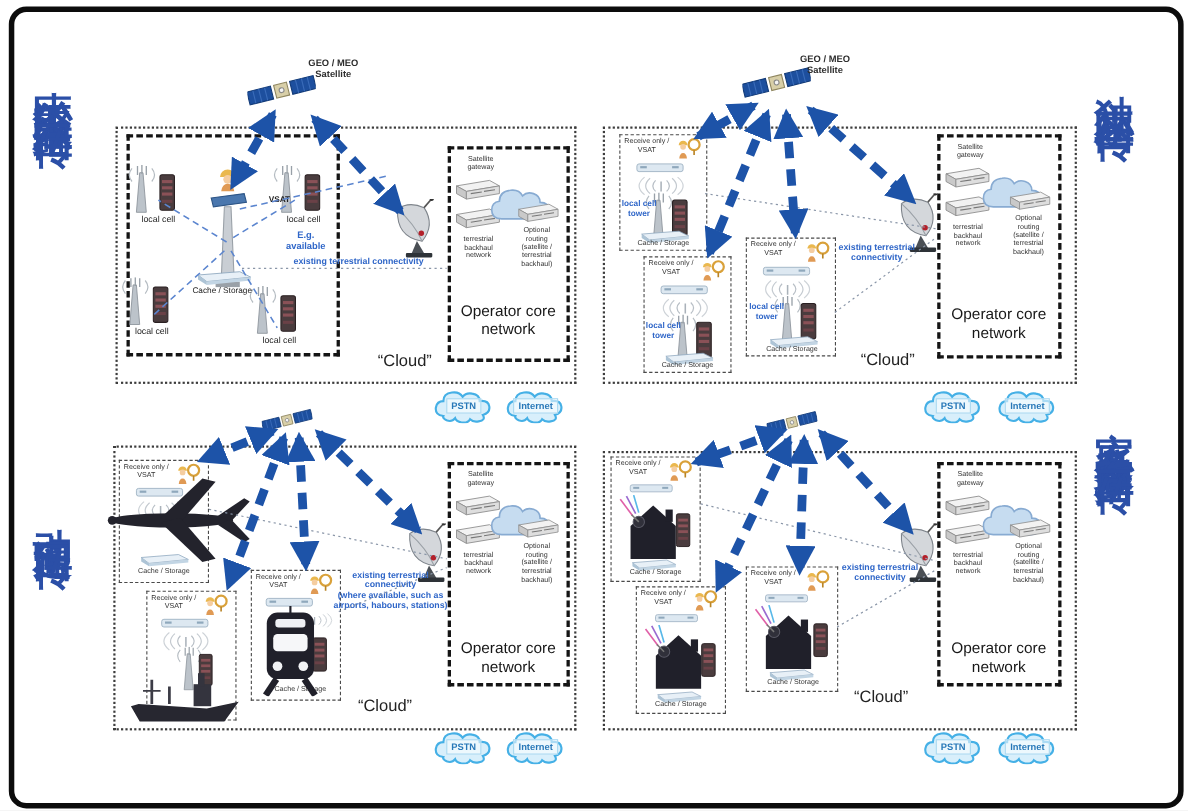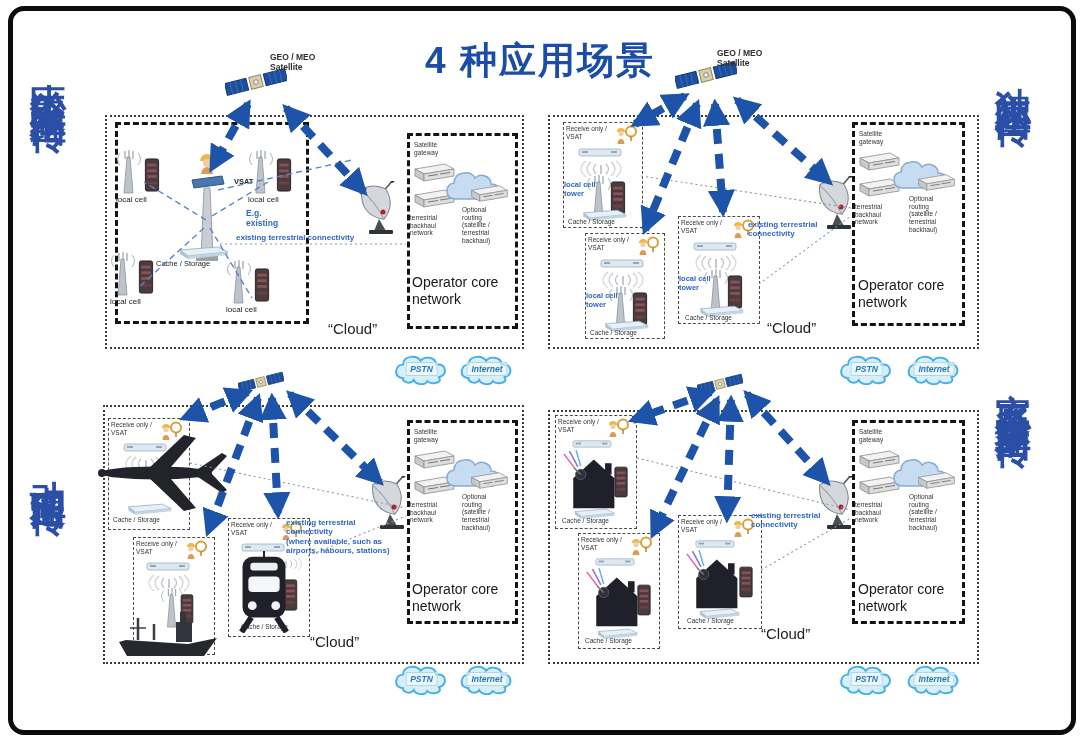--- a/index.html
+++ b/index.html
@@ -11,28 +11,28 @@
   .lines{position:absolute;left:0;top:0;z-index:6;pointer-events:none;}
   .thick{stroke:#1d53a8;stroke-width:8;stroke-dasharray:15 10;fill:none;marker-start:url(#ah);marker-end:url(#ah);}
   .thinb{stroke:#5b85cf;stroke-width:1.4;stroke-dasharray:6 4;fill:none;}
   .dot{stroke:#8a96a8;stroke-width:1.1;stroke-dasharray:2 3;fill:none;}
   .outer-box{position:absolute;border:2px dotted #3c3c3c;z-index:0;}
   .inner-box{position:absolute;border:3px dashed #141414;z-index:0;}
   .core-box{position:absolute;border:3px dashed #141414;background:#fff;z-index:1;}
   .cellbox{position:absolute;border:1.5px dashed #4a4a4a;z-index:1;}
   .cellnode{position:absolute;width:60px;height:58px;z-index:2;}
   .icon{position:absolute;z-index:2;overflow:visible;}
-  .lbl{position:absolute;white-space:pre-line;text-align:left;line-height:1.18;z-index:3;}
+  .lbl{position:absolute;white-space:pre-line;text-align:center;line-height:1.18;z-index:3;}
   .sm{font-size:6.5px;color:#333;}
   .blue{color:#2f66c8;font-weight:bold;}
   .satlbl{font-size:8.5px;font-weight:bold;color:#2f2f2f;}
   .core-lbl{font-size:14px;color:#181818;font-weight:500;}
   .cloudlbl{font-size:15px;color:#222;font-weight:500;}
   .celllbl{font-size:8px;color:#1c1c1c;}
-  .netcloud{position:absolute;z-index:2;font-style:italic;}
+  .netcloud{position:absolute;z-index:2;}
   .netcloud svg{width:100%;height:100%;}
   .netcloud .tag{position:absolute;left:50%;top:50%;transform:translate(-50%,-50%);font-size:8.5px;font-weight:bold;color:#2878b8;border:1px solid #a8d8f0;background:rgba(255,255,255,.55);padding:1px 4px;white-space:nowrap;}
 </style>
 </head>
 <body>
 
 <div class="canvas">
 
 <svg width="0" height="0" style="position:absolute" aria-hidden="true">
   <defs>
@@ -160,21 +160,20 @@
     <path d="M17,18 L8,1" stroke="#9a6ad0" stroke-width="1.6"></path>
     <path d="M20,17 L15,0" stroke="#58b8e8" stroke-width="1.6"></path>
     <polygon points="12,30 34,10 56,30 56,62 12,62" fill="#20202a"></polygon>
     <rect x="46" y="14" width="7" height="12" fill="#20202a"></rect>
     <circle cx="20" cy="26" r="5.5" fill="#30303a" stroke="#5a5a66"></circle>
     <line x1="20" y1="26" x2="13" y2="19" stroke="#777" stroke-width="1.5"></line>
   </symbol>
 </svg>
 
 <div class="frame"></div>
-<div class="title">4 种应用场景</div>
 
 <div class="vlabel" style="left:30px;top:54px">小区汇聚中继回传</div>
 <div class="vlabel" style="left:30px;top:452px">动中通回传</div>
 <div class="vlabel" style="left:995px;top:58px">独立小区回传</div>
 <div class="vlabel" style="left:995px;top:364px">家庭办公室多播回传</div>
 
 <div class="quad" style="left:100px;top:48px;width:430px;height:345px">
   <svg class="icon" style="left:125px;top:15px;width:62px;height:38px">
         <use href="#sym-sat"></use>
       </svg>
@@ -221,21 +220,21 @@
   </div>
 
   <svg class="icon" style="left:96px;top:104px;width:22px;height:22px">
         <use href="#sym-worker"></use>
       </svg>
   <svg class="icon" style="left:86px;top:122px;width:42px;height:92px">
         <use href="#sym-vsatmast"></use>
       </svg>
   <div class="lbl" style="left:134px;top:130px;width:40px;font-size:7.5px;color:#222;font-weight:bold">VSAT</div>
   <div class="lbl blue" style="left:146px;top:160px;width:64px;font-size:8.5px">E.g.
-existing</div>
+available</div>
   <svg class="icon" style="left:74px;top:198px;width:56px;height:14px">
         <use href="#sym-cache"></use>
       </svg>
   <div class="lbl" style="left:56px;top:212px;width:92px;font-size:7.5px;color:#222">Cache / Storage</div>
   <div class="lbl blue" style="left:136px;top:185px;width:180px;font-size:8px">existing terrestrial connectivity</div>
   <div class="lbl cloudlbl" style="left:228px;top:272px;width:80px">“Cloud”</div>
 
   <svg class="icon" style="left:255px;top:133px;width:46px;height:54px">
         <use href="#sym-dish"></use>
       </svg>

